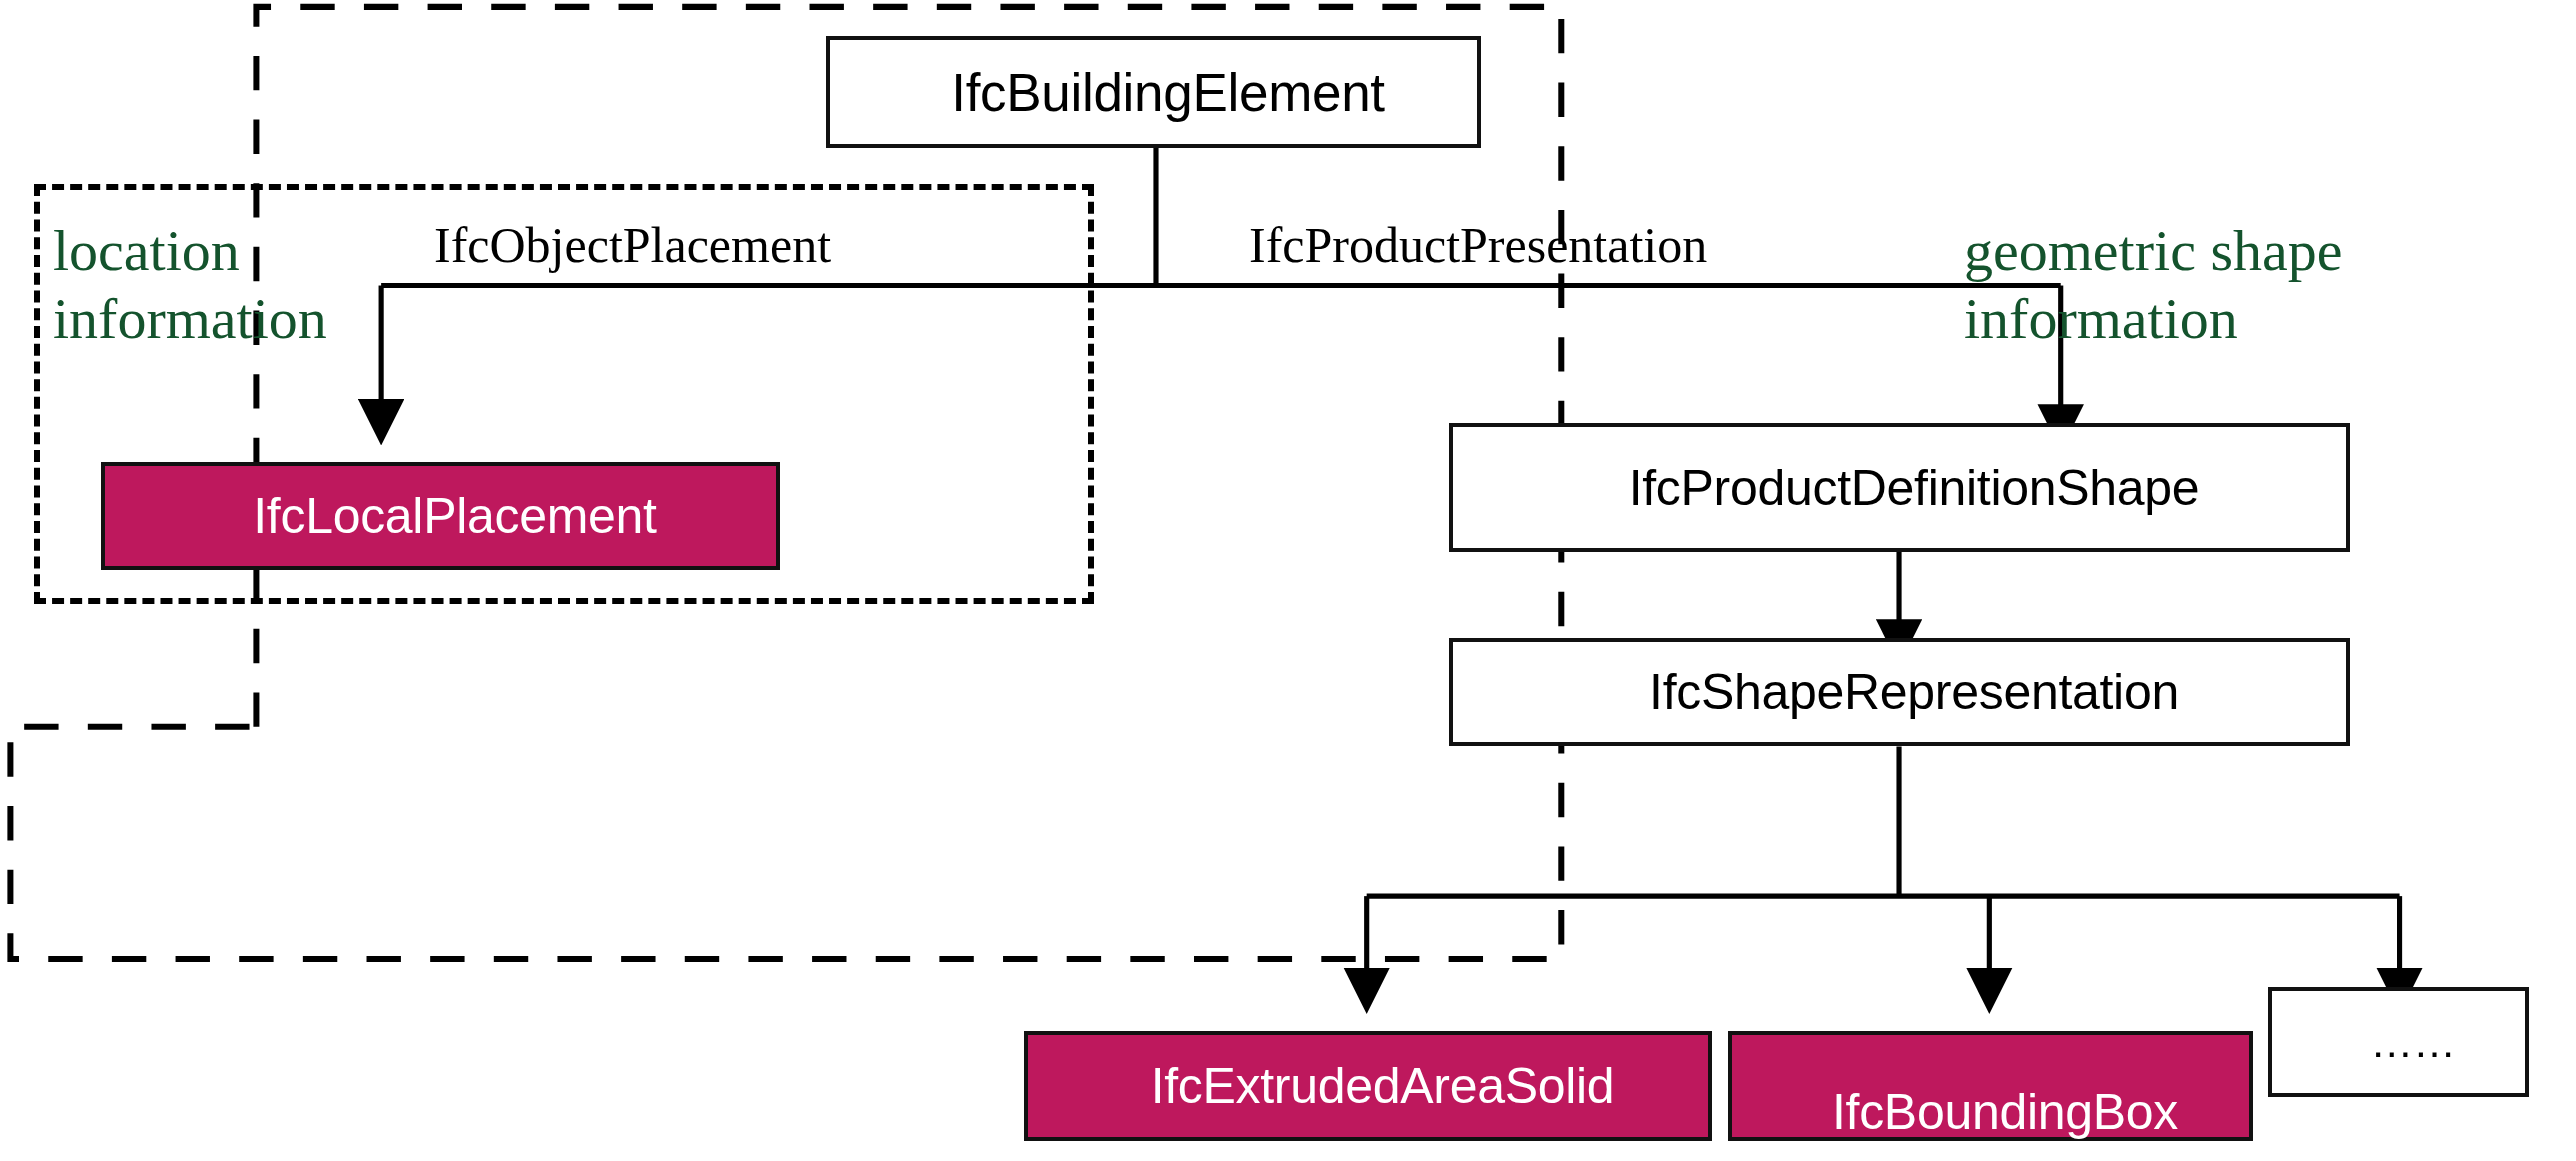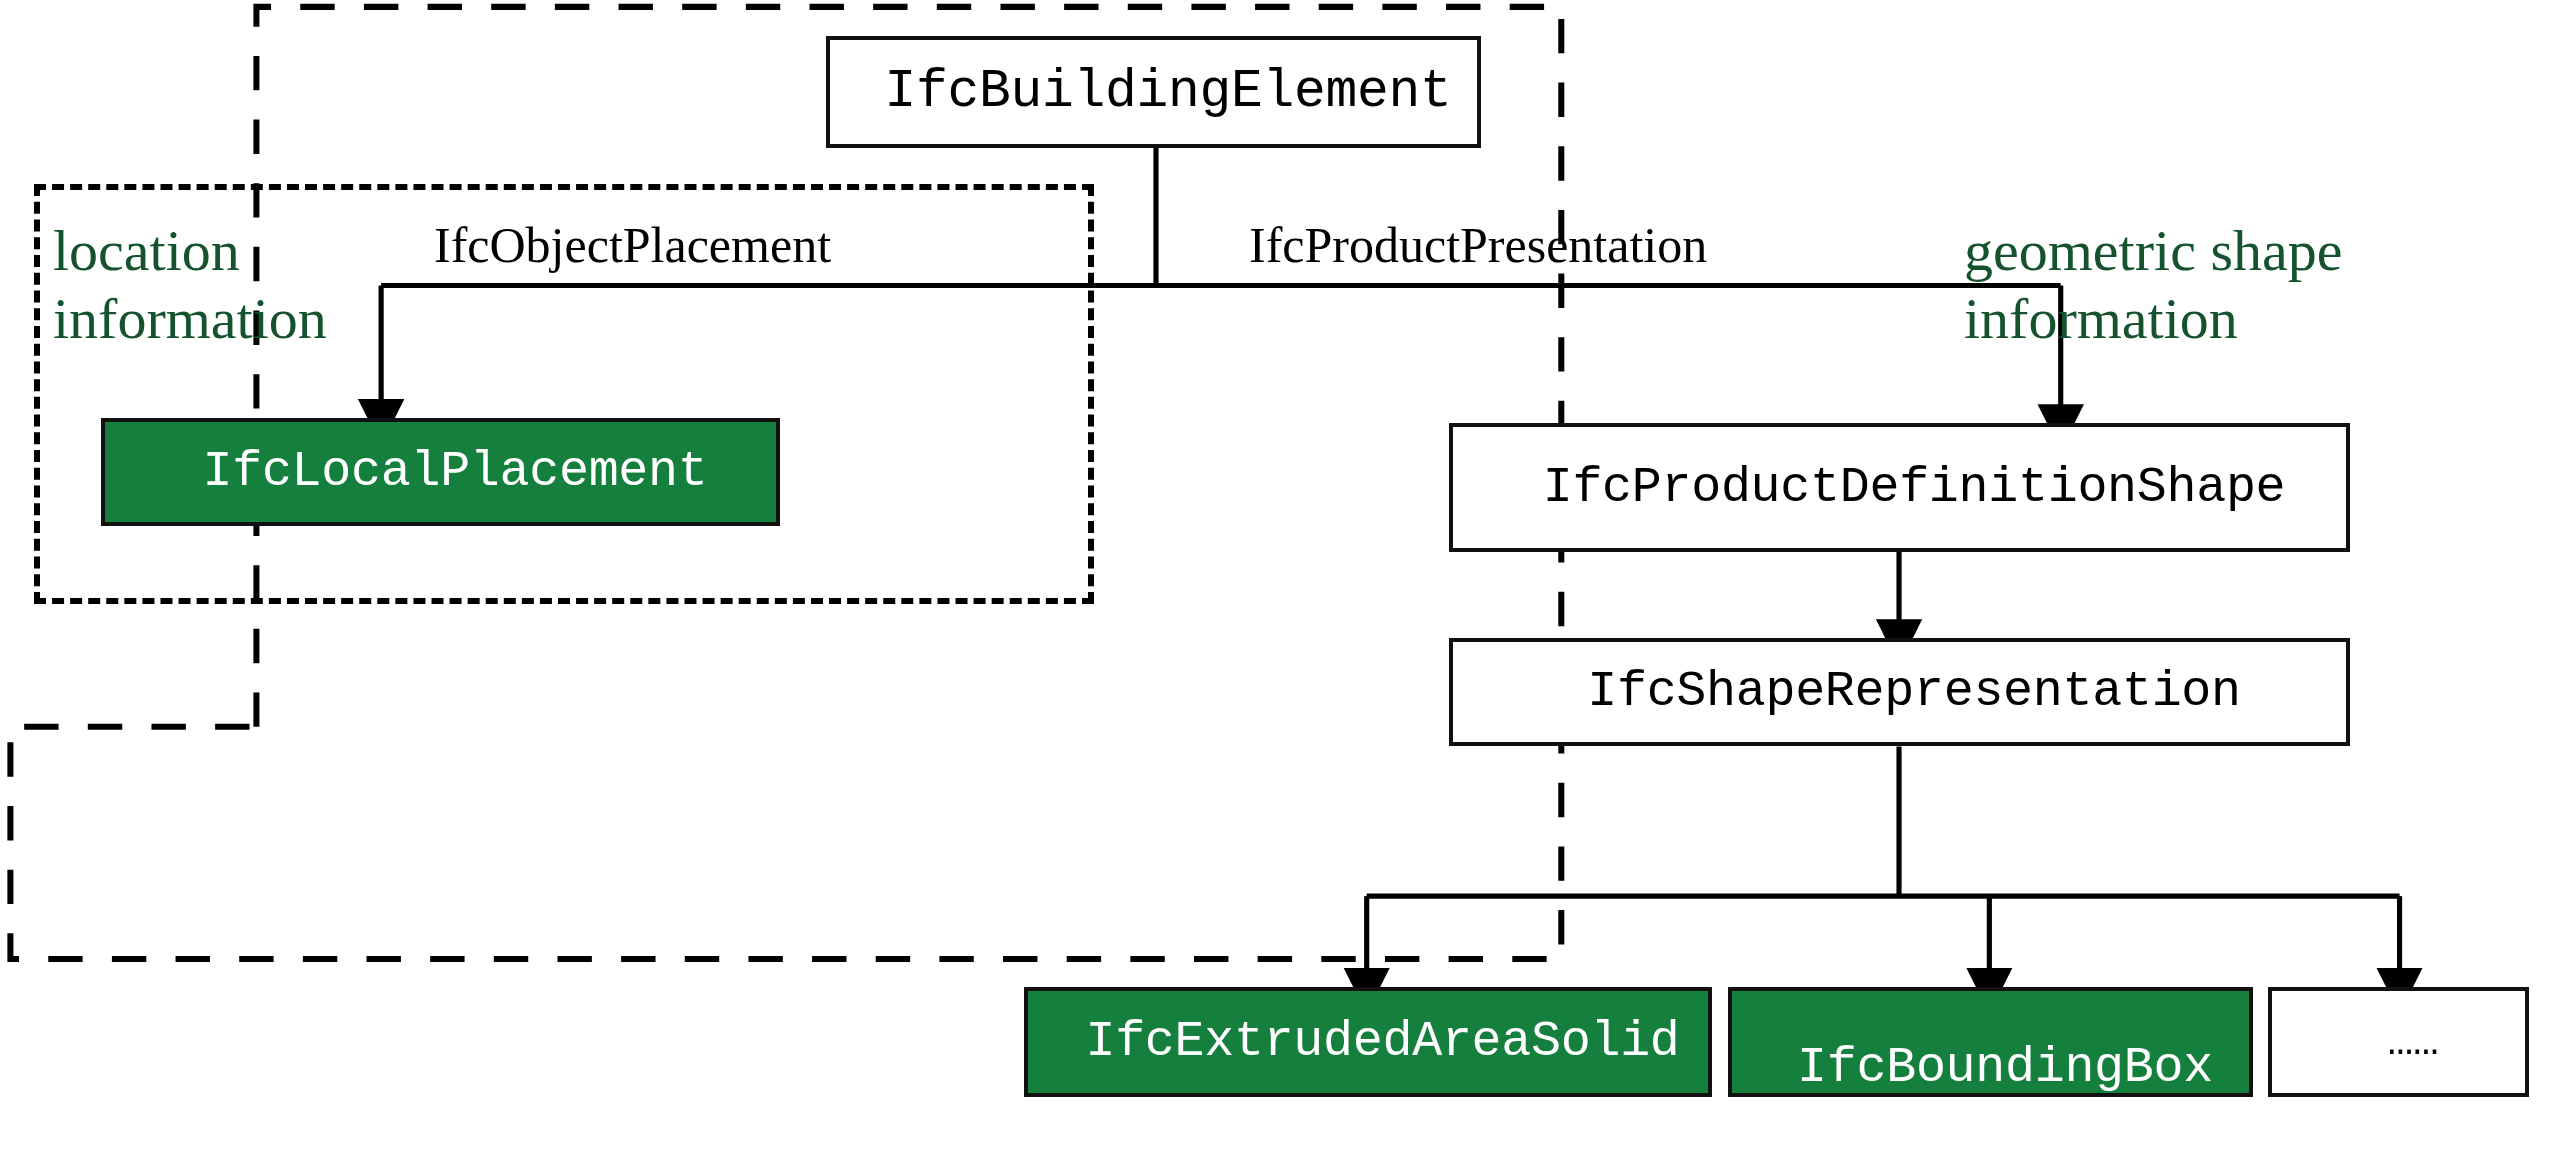--- a/index.html
+++ b/index.html
@@ -45,28 +45,29 @@
   .node {
     position: absolute;
     box-sizing: border-box;
     border: 4.3px solid #111111;
     background: #ffffff;
     display: flex;
     align-items: center;
     justify-content: center;
     text-align: center;
     color: #000000;
-    font-family: Liberation Mono, monospace;
+    font-family: Liberation Sans, sans-serif;
     white-space: nowrap;
     letter-spacing: -0.3px;
     padding-left: 29px;
   }
   .node.green {
-    background: #15803d;
+    background: #be185d;
     color: #ffffff;
+    margin-top: 44px;
   }
   .node-label { line-height: 1; display: block; }
 
   #node-building-element { left: 826px; top: 36px;  width: 655px; height: 112px; font-size: 53px; }
   #node-local-placement  { left: 101px; top: 418px; width: 679px; height: 108px; font-size: 50px; }
   #node-product-def      { left: 1449px; top: 423px; width: 901px; height: 129px; font-size: 50px; }
   #node-shape-repr       { left: 1449px; top: 638px; width: 901px; height: 108px; font-size: 50px; }
   #node-extruded-solid   { left: 1024px; top: 987px; width: 688px; height: 110px; font-size: 50px; }
   #node-bounding-box     { left: 1728px; top: 987px; width: 525px; height: 110px; font-size: 50px; align-items: flex-end; }
   #node-ellipsis         { left: 2268px; top: 987px; width: 261px; height: 110px; font-size: 43px; }

